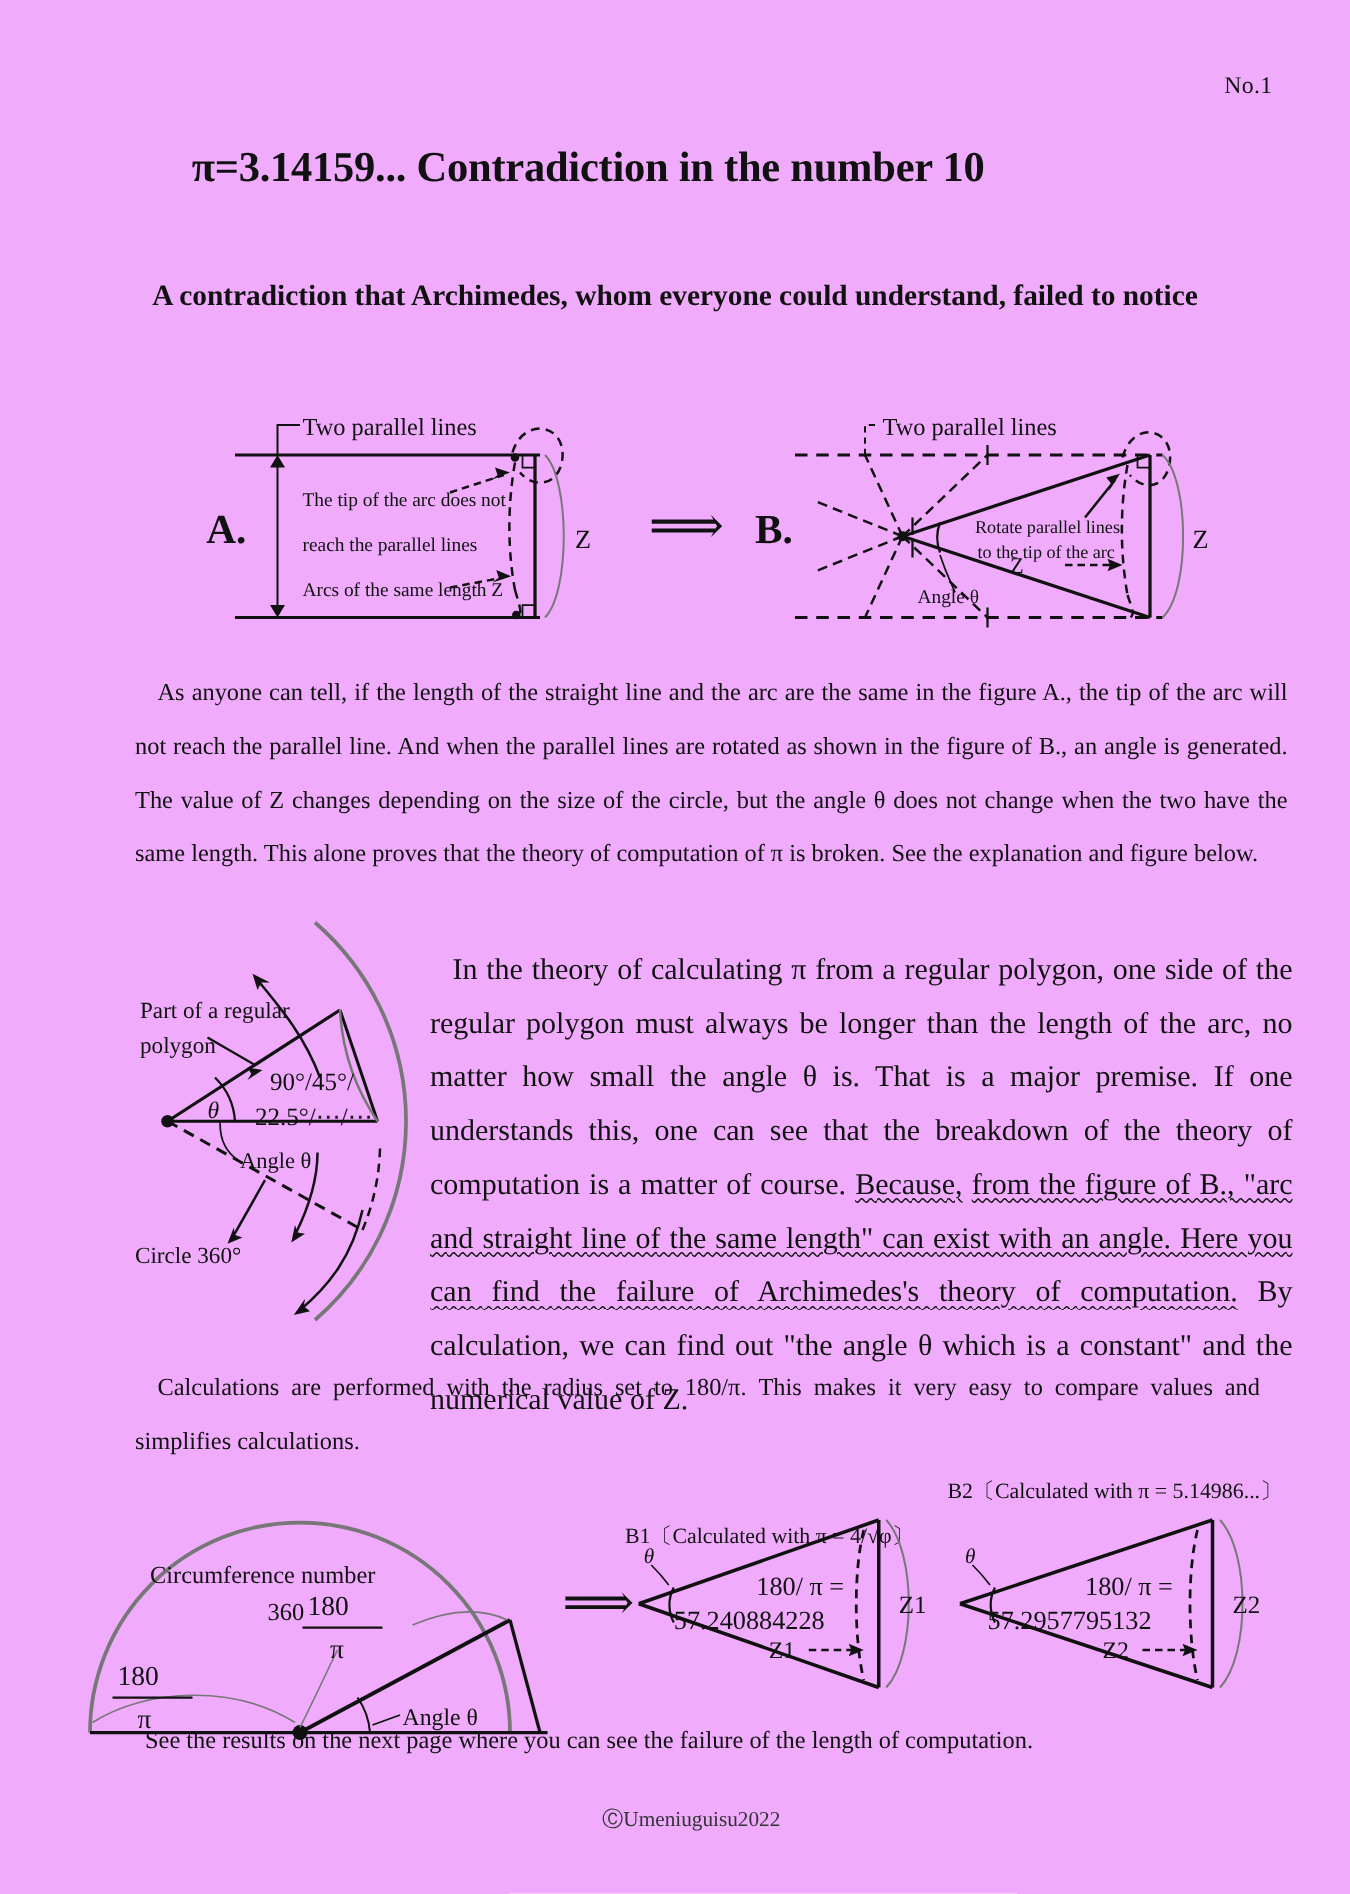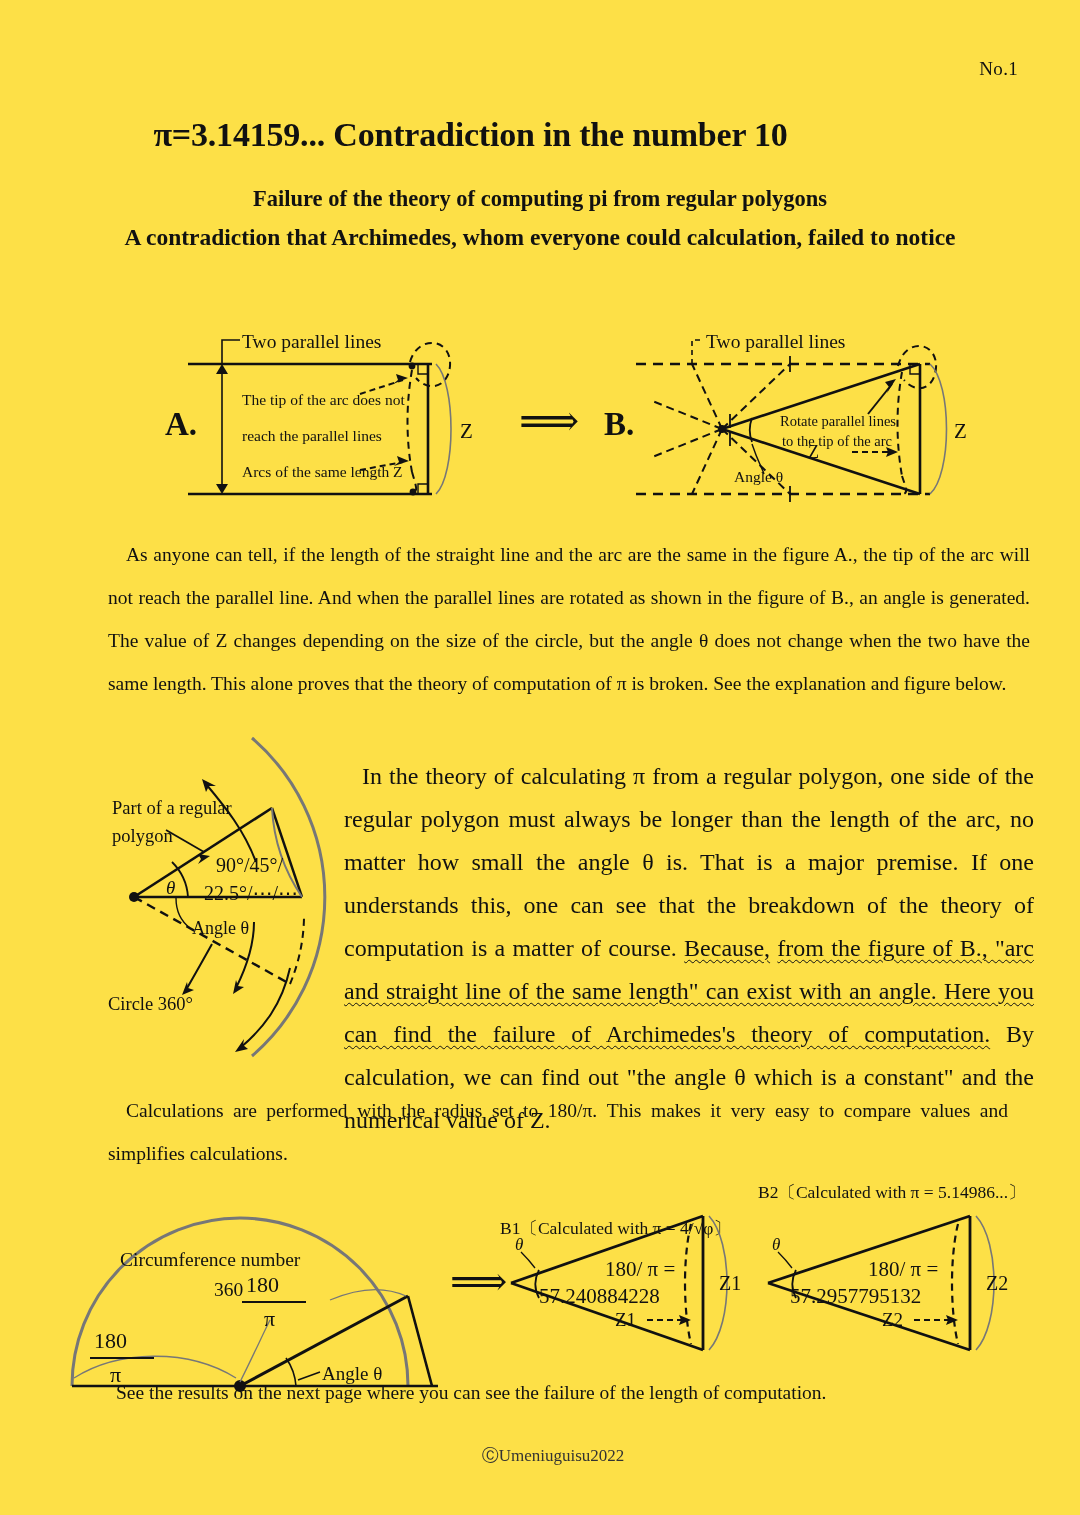--- a/index.html
+++ b/index.html
@@ -9,21 +9,21 @@
     background: #ffffff;
   }
   body {
     font-family: "Liberation Serif", "DejaVu Serif", serif;
     color: #111111;
   }
   #page {
     position: relative;
     width: 1080px;
     height: 1515px;
-    background: #fde047;
+    background: #f0abfc;
     overflow: hidden;
   }
   .abs { position: absolute; }
 
   
   #page-number {
     top: 58px; right: 62px;
     font-size: 19px;
     letter-spacing: .3px;
   }
@@ -98,23 +98,22 @@
 </style>
 </head>
 <body>
 
 <div id="page">
 
   <div class="abs" id="page-number">No.1</div>
 
   <div class="abs" id="doc-title">π=3.14159... Contradiction in the number 10</div>
 
-  <div class="abs" id="subtitle-1">Failure of the theory of computing pi from regular polygons</div>
-
-  <div class="abs" id="subtitle-2">A contradiction that Archimedes, whom everyone could calculation, failed to notice</div>
+
+  <div class="abs" id="subtitle-2">A contradiction that Archimedes, whom everyone could understand, failed to notice</div>
 
 
   <div class="figure" style="top:322px; left:160px; width:410px; height:195px;">
     <svg width="410" height="195" viewBox="0 0 410 195">
 
       <path class="hand" d="M62,42 L62,18 L80,18" stroke-width="1.6"></path>
 
       <line class="hand" x1="28" y1="42" x2="272" y2="42" stroke-width="2.4"></line>
       <line class="hand" x1="28" y1="172" x2="272" y2="172" stroke-width="2.4"></line>
 

